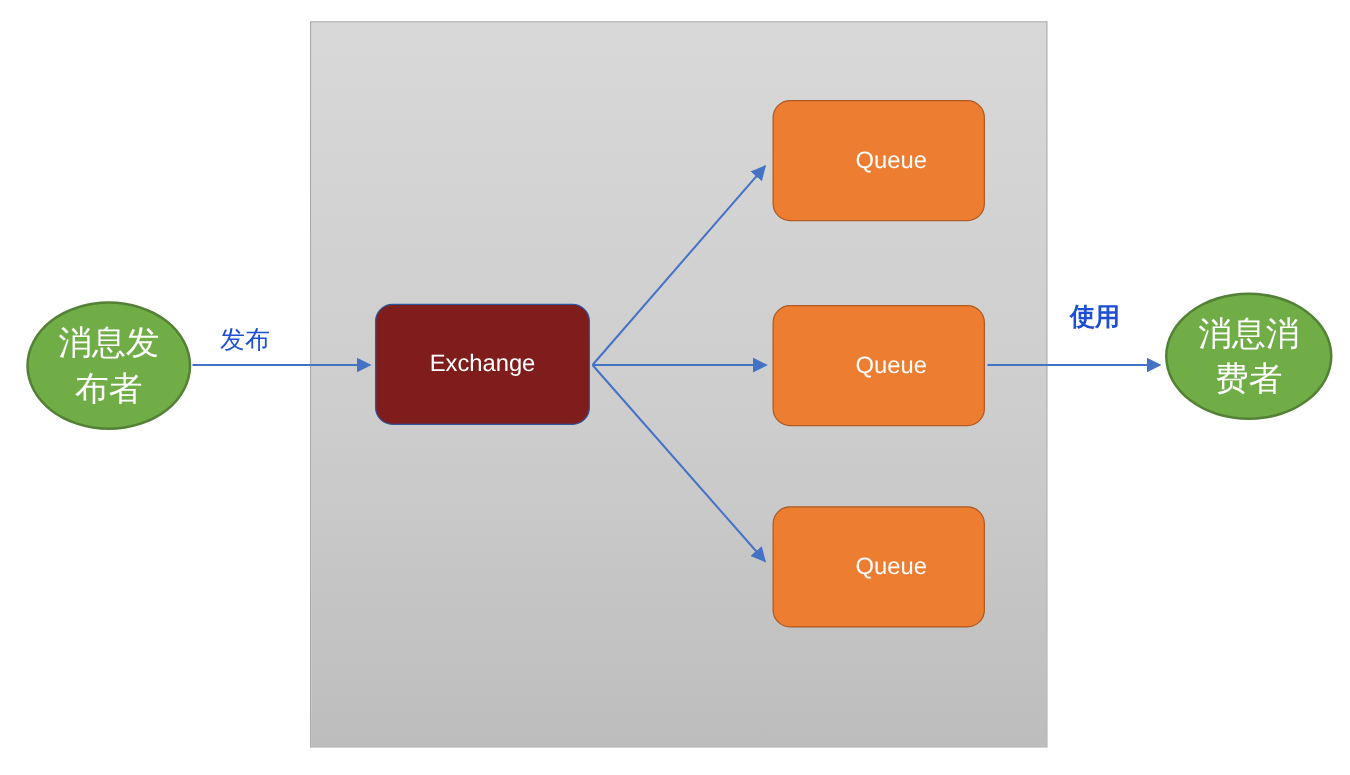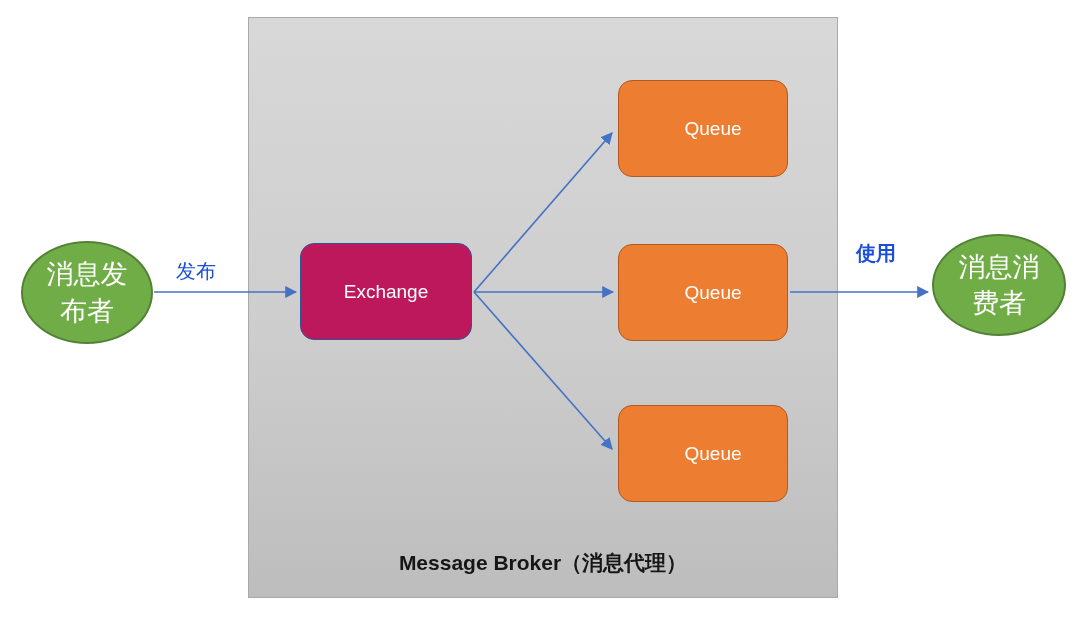--- a/index.html
+++ b/index.html
@@ -66,21 +66,21 @@
   }
   .rect {
     border-radius: 14px;
     font-size: 19px;
   }
   .exchange {
     left: 300px;
     top: 243px;
     width: 172px;
     height: 97px;
-    background: #be185d;
+    background: #7f1d1d;
     border: 1.5px solid #2F5597;
   }
   .queue {
     left: 618px;
     width: 170px;
     height: 97px;
     background: #ED7D31;
     border: 1.5px solid #AE5A21;
     padding-left: 20px;
   }
@@ -153,15 +153,14 @@
     <span>Queue</span>
   </div>
 
   <div class="edge-label consume-label">使用</div>
 
   <div class="node ellipse consumer">
     <span>消息消
 费者</span>
   </div>
 
-  <div class="broker-title">Message Broker（消息代理）</div>
 
 </div>
 
 </body></html>

